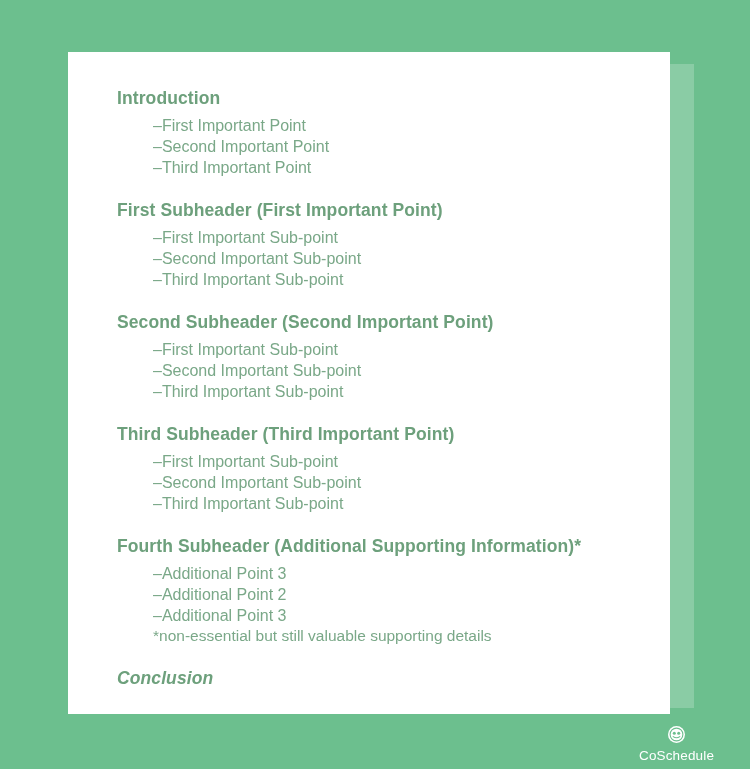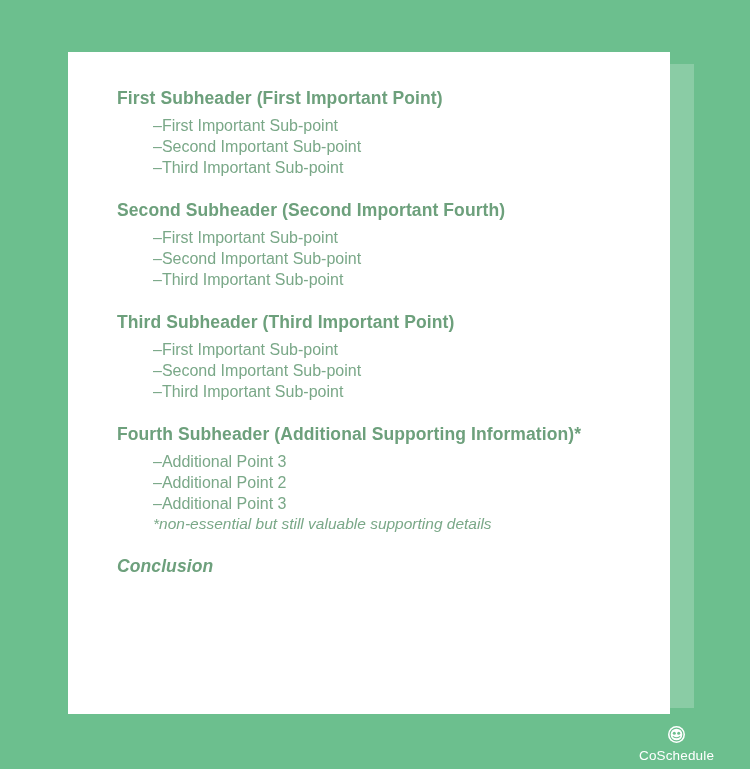--- a/index.html
+++ b/index.html
@@ -67,21 +67,20 @@
     color: #7AA888;
     font-size: 16px;
     font-weight: 400;
     line-height: 1.32;
     white-space: nowrap;
   }
 
   .section-note {
     color: #7AA888;
     font-size: 15.5px;
-    font-style: italic;
     font-weight: 400;
     line-height: 1.32;
     padding-left: 36px;
     white-space: nowrap;
   }
 
   .no-points .section-heading {
     margin-bottom: 0;
     font-style: italic;
   }
@@ -112,29 +111,37 @@
   }
 </style>
 </head>
 <body>
 
 <div id="outline-card-shadow"></div>
 
 <div id="outline-card">
   <div id="outline-body">
       <div class="outline-section">
+        <div class="section-heading">Introduction</div>
+        <ul class="section-points">
+          <li class="section-point">–First Important Point</li>
+          <li class="section-point">–Second Important Point</li>
+          <li class="section-point">–Third Important Point</li>
+        </ul>
+      </div>
+      <div class="outline-section">
         <div class="section-heading">First Subheader (First Important Point)</div>
         <ul class="section-points">
           <li class="section-point">–First Important Sub-point</li>
           <li class="section-point">–Second Important Sub-point</li>
           <li class="section-point">–Third Important Sub-point</li>
         </ul>
       </div>
       <div class="outline-section">
-        <div class="section-heading">Second Subheader (Second Important Fourth)</div>
+        <div class="section-heading">Second Subheader (Second Important Point)</div>
         <ul class="section-points">
           <li class="section-point">–First Important Sub-point</li>
           <li class="section-point">–Second Important Sub-point</li>
           <li class="section-point">–Third Important Sub-point</li>
         </ul>
       </div>
       <div class="outline-section">
         <div class="section-heading">Third Subheader (Third Important Point)</div>
         <ul class="section-points">
           <li class="section-point">–First Important Sub-point</li>

